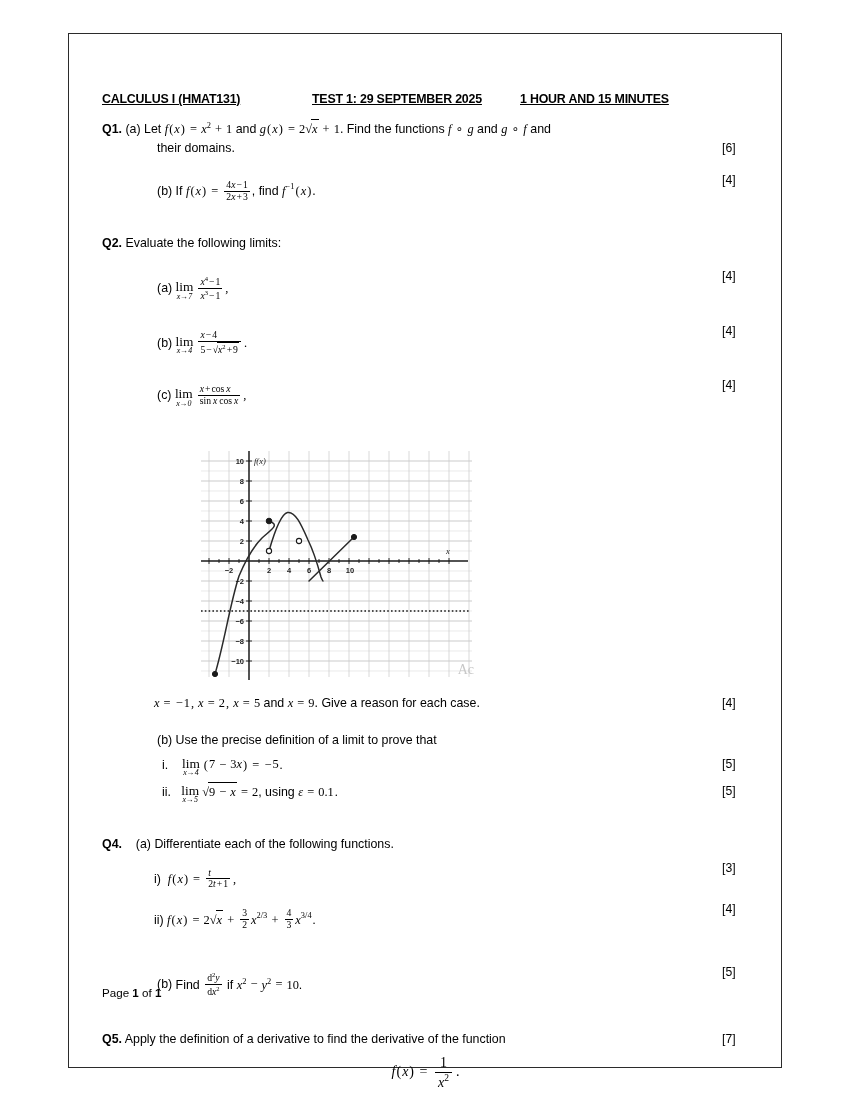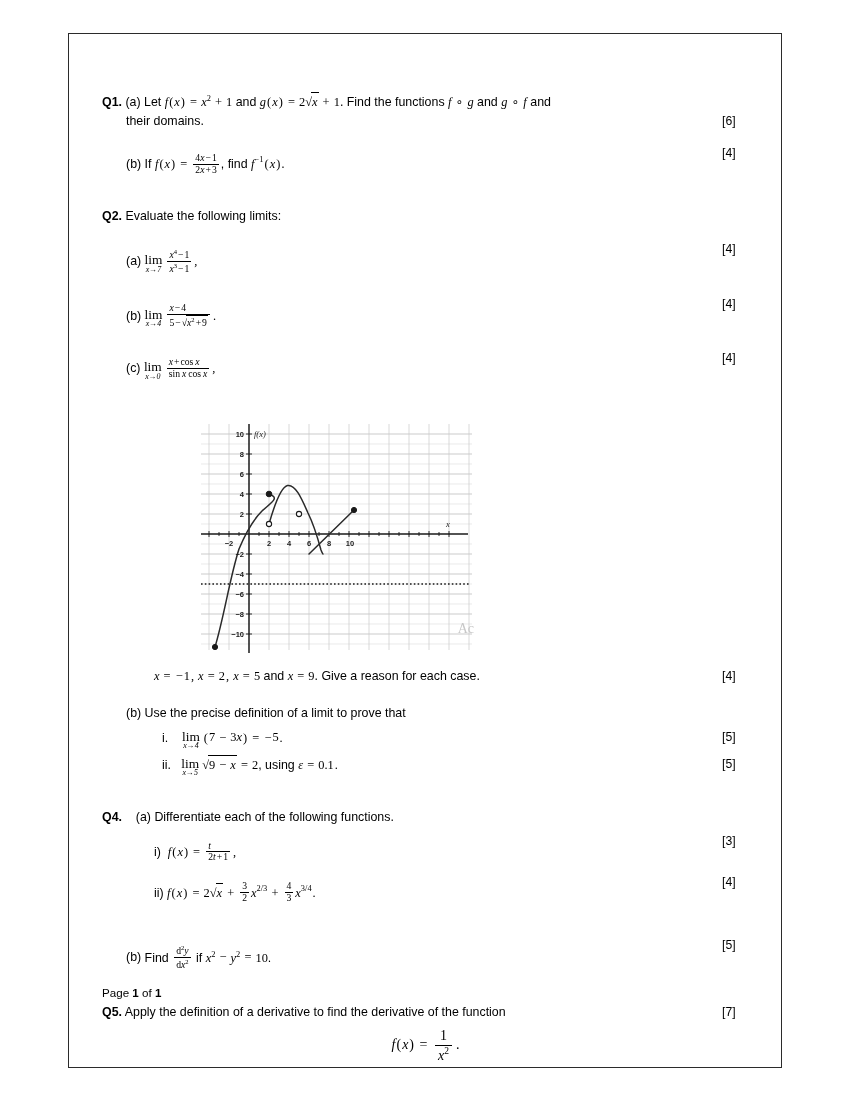--- a/index.html
+++ b/index.html
@@ -56,21 +56,21 @@
     right: 0;
     top: 0;
     font-size: 12.2px;
     width: 28px;
     text-align: left;
   }
   .qlabel {
     font-weight: bold;
     display: inline-block;
   }
-  .ind3 { margin-left: 24px; }
+  .ind3 { margin-left: 55px; }
   .ind4 { margin-left: 52px; }
   .ind5 { margin-left: 60px; }
   .spacer6 { height: 6px; }
   .spacer10 { height: 10px; }
   .spacer14 { height: 14px; }
   .spacer18 { height: 18px; }
   .spacer22 { height: 22px; }
 
   
   .mi { font-family: "Liberation Serif", serif; font-style: italic; }
@@ -132,21 +132,21 @@
   .graph-wrap {
     position: relative;
     width: 280px;
     height: 240px;
     margin-left: 98px;
   }
   .graph-wrap svg { display: block; }
   .watermark {
     position: absolute;
     right: 6px;
-    bottom: 20px;
+    bottom: 6px;
     font-size: 14px;
     color: #c7c7c7;
     font-family: "Liberation Serif", serif;
   }
 
   
   .footer {
     position: absolute;
     left: 33px;
     top: 952px;
@@ -156,20 +156,25 @@
 
   .centered { text-align: center; }
 </style>
 </head>
 <body>
 
 <div class="page">
 
   <div class="content">
 
+    <div class="hdr">
+      <span class="h1">CALCULUS I (HMAT131)</span>
+      <span class="h2">TEST 1: 29 SEPTEMBER 2025</span>
+      <span class="h3">1 HOUR AND 15 MINUTES</span>
+    </div>
 
     <div class="row">
       <span class="qlabel">Q1.</span>
       <span>(a)</span>
       <span>Let </span><span class="mi">f</span><span class="mo">(</span><span class="mi">x</span><span class="mo">)</span><span class="mo"> = </span><span class="mi">x</span><sup class="exn">2</sup><span class="mo"> + </span><span class="mn">1</span><span> and </span><span class="mi">g</span><span class="mo">(</span><span class="mi">x</span><span class="mo">)</span><span class="mo"> = </span><span class="mn">2</span><span class="sqrt"><span class="rad">√</span><span class="rdc mi">x</span></span><span class="mo"> + </span><span class="mn">1</span><span>. Find the functions </span><span class="mi">f</span><span class="mo"> ∘ </span><span class="mi">g</span><span> and </span><span class="mi">g</span><span class="mo"> ∘ </span><span class="mi">f</span><span> and</span>
     </div>
     <div class="row">
       <span class="ind3">their domains.</span>
       <span class="marks">[6]</span>
     </div>

